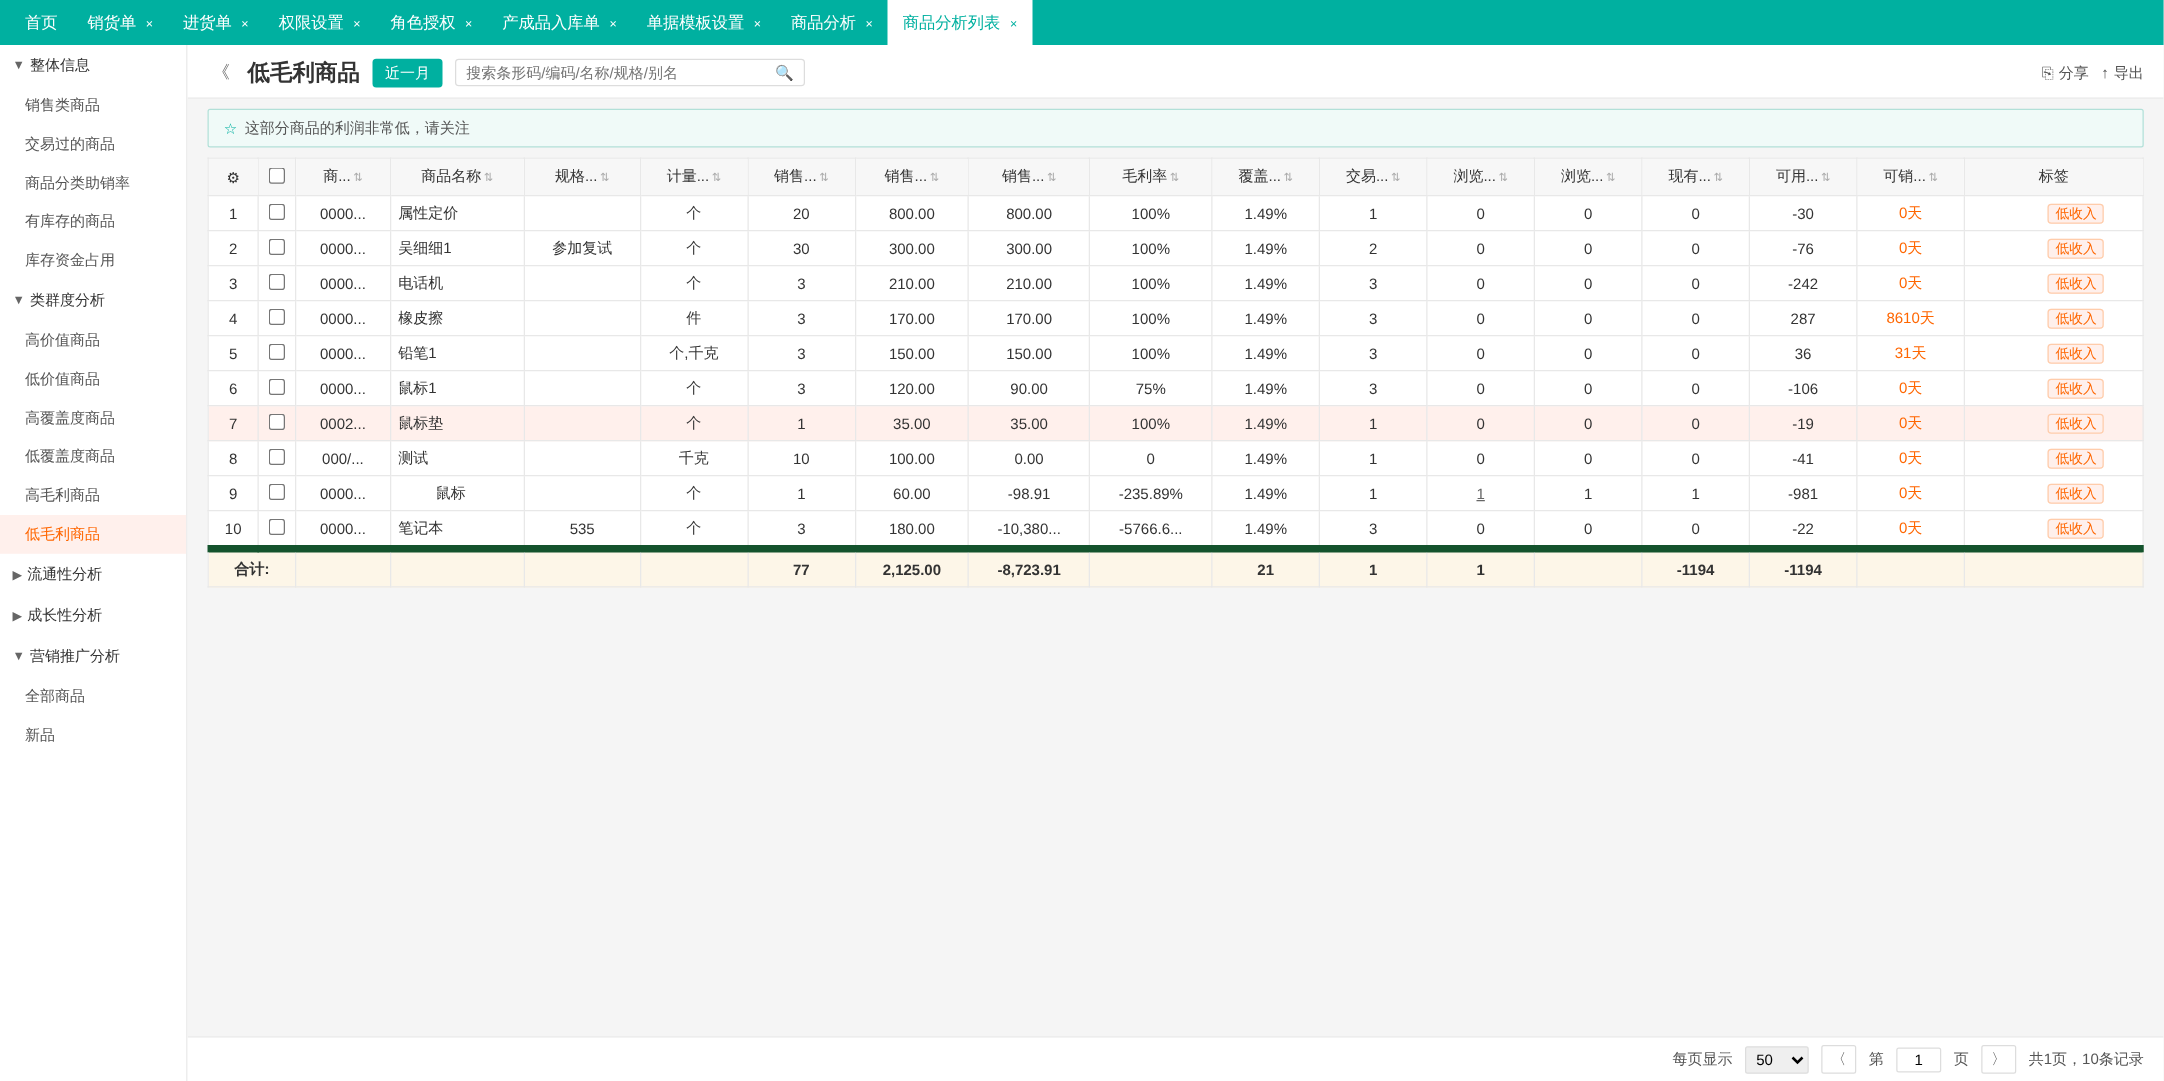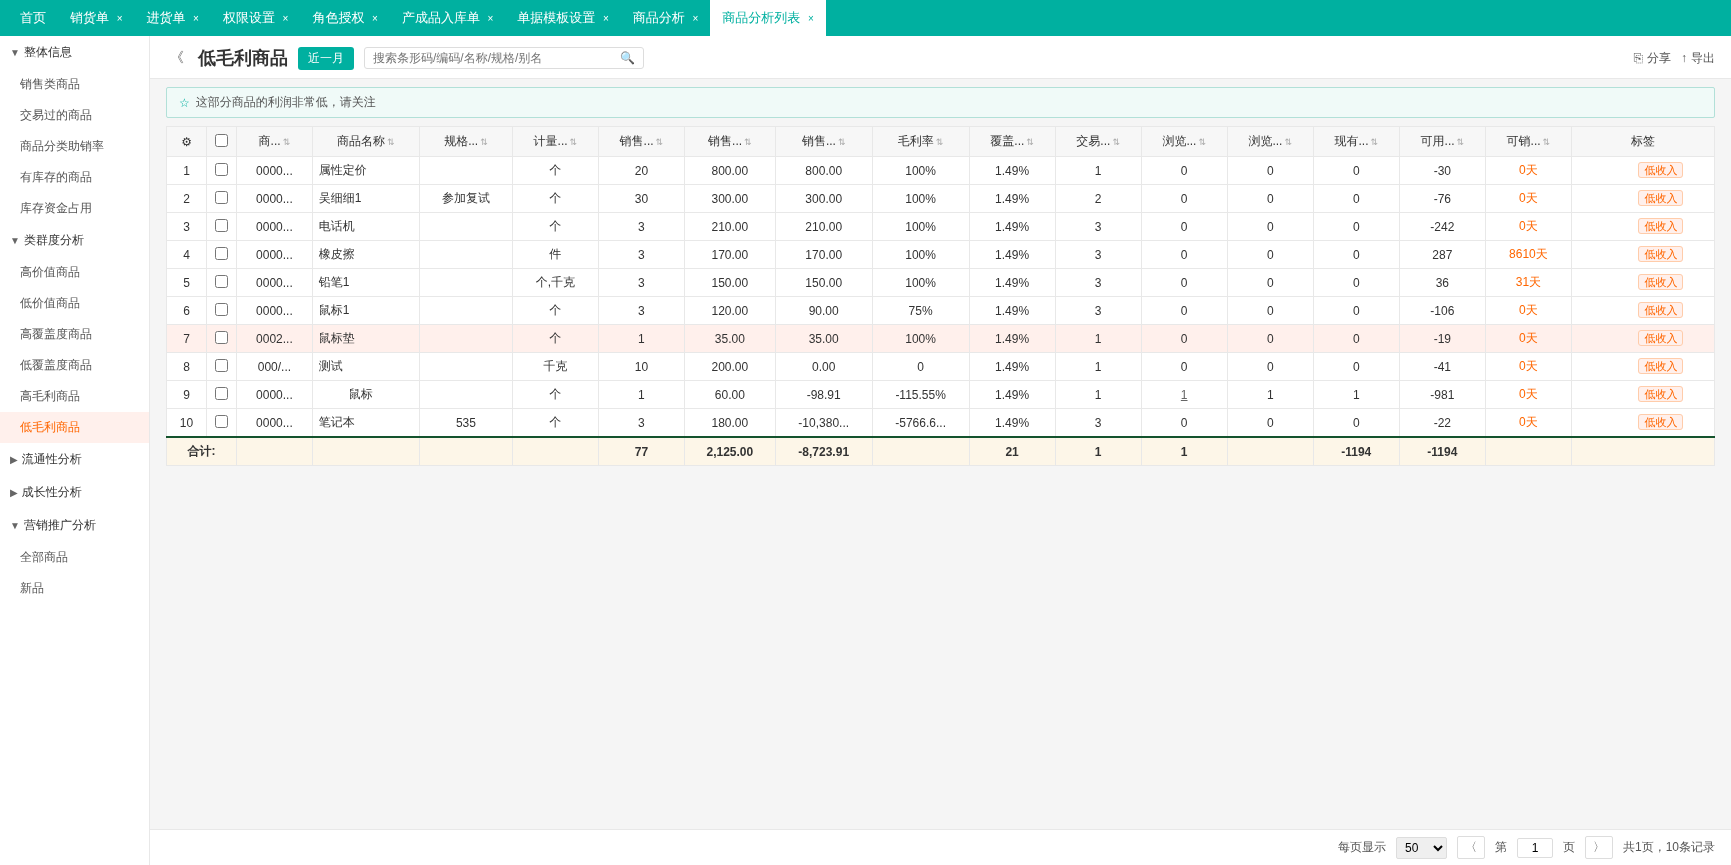--- a/index.html
+++ b/index.html
@@ -185,21 +185,21 @@
       font-size: 11px;
       margin-left: 36px;
     }
     .text-orange { color: #ff6600; }
     .text-link { color: #666; text-decoration: underline; cursor: pointer; }
     .checkbox-cell { width: 30px; }
 
     
     .total-row {
       background: #fdf6e8;
-      border-top: 2px solid #14532d;
+      border-top: 6px solid #14532d;
     }
     .total-row td {
       background: #fdf6e8 !important;
       font-weight: bold;
     }
 
     
     .bottom-bar {
       background: #fff;
       border-top: 1px solid #e8e8e8;
@@ -572,21 +572,21 @@
       <td><span class="tag-low-income">低收入</span></td>
     </tr>
             <tr>
       <td>8</td>
       <td class="checkbox-cell"><input type="checkbox" style=""></td>
       <td>000/...</td>
       <td style="text-align:left;">测试</td>
       <td></td>
       <td>千克</td>
       <td>10</td>
-      <td>200.00</td>
+      <td>100.00</td>
       <td>0.00</td>
       <td>0</td>
       <td>1.49%</td>
       <td>1</td>
       <td>0</td>
       <td>0</td>
       <td>0</td>
       <td>-41</td>
       <td><span class="text-orange">0天</span></td>
       <td><span class="tag-low-income">低收入</span></td>
@@ -594,21 +594,21 @@
             <tr>
       <td>9</td>
       <td class="checkbox-cell"><input type="checkbox" style=""></td>
       <td>0000...</td>
       <td style="text-align:left;padding-left:36px;">鼠标</td>
       <td></td>
       <td>个</td>
       <td>1</td>
       <td>60.00</td>
       <td>-98.91</td>
-      <td>-115.55%</td>
+      <td>-235.89%</td>
       <td>1.49%</td>
       <td>1</td>
       <td><span class="text-link">1</span></td>
       <td>1</td>
       <td>1</td>
       <td>-981</td>
       <td><span class="text-orange">0天</span></td>
       <td><span class="tag-low-income">低收入</span></td>
     </tr>
             <tr>

